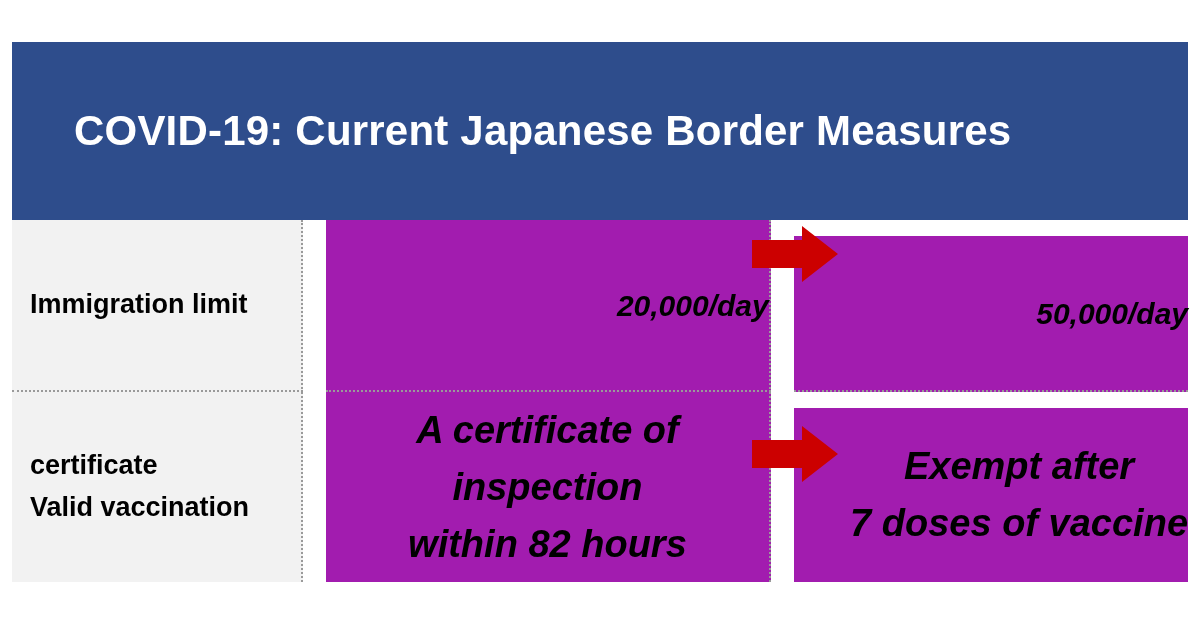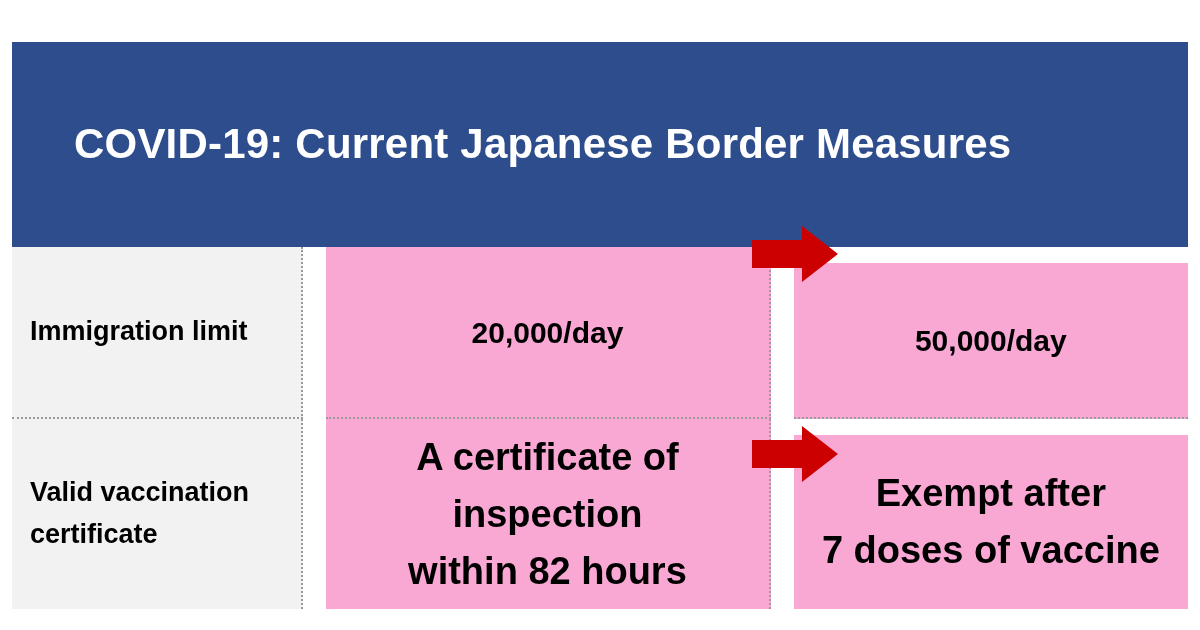--- a/index.html
+++ b/index.html
@@ -21,21 +21,21 @@
 
   .table-wrap {
     position: absolute;
     left: 12px;
     top: 42px;
     width: 1176px;
   }
 
   .title-bar {
     background: #2e4d8c;
-    height: 205px;
+    height: 178px;
     display: flex;
     align-items: center;
     padding-left: 62px;
     box-sizing: border-box;
   }
 
   .title-text {
     color: #ffffff;
     font-size: 42px;
     font-weight: bold;
@@ -63,26 +63,27 @@
   }
 
   .label-text {
     color: #000000;
     font-size: 27px;
     font-weight: bold;
     line-height: 1.55;
   }
 
   .cell-before, .cell-after {
-    background: #f9a8d4;
+    background: #a21caf;
     display: flex;
     align-items: center;
-    justify-content: center;
+    justify-content: flex-end;
     box-sizing: border-box;
     text-align: center;
+    font-style: italic;
   }
 
   .cell-before {
     width: 462px;
     border-right: 2px dotted #9a9a9a;
   }
 
   .cell-after {
     width: 410px;
     margin-top: 16px;
@@ -140,22 +141,22 @@
         <div class="value-text">20,000/day</div>
       </div>
       <div class="cell-after">
         <div class="value-text">50,000/day</div>
       </div>
     </div>
 
     <div class="row row-2">
       <div class="cell-label">
         <div class="label-text">
+          <div>certificate</div>
           <div>Valid vaccination</div>
-          <div>certificate</div>
         </div>
       </div>
       <div class="cell-before">
         <div class="value-text">
           <div>A certificate of inspection</div>
           <div>within 82 hours</div>
         </div>
       </div>
       <div class="cell-after">
         <div class="value-text">

